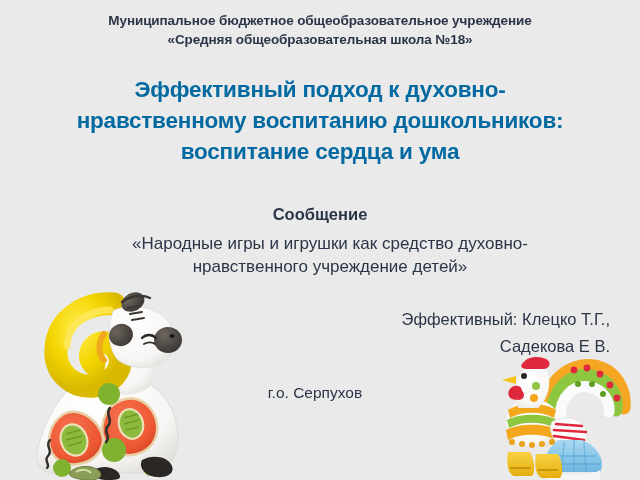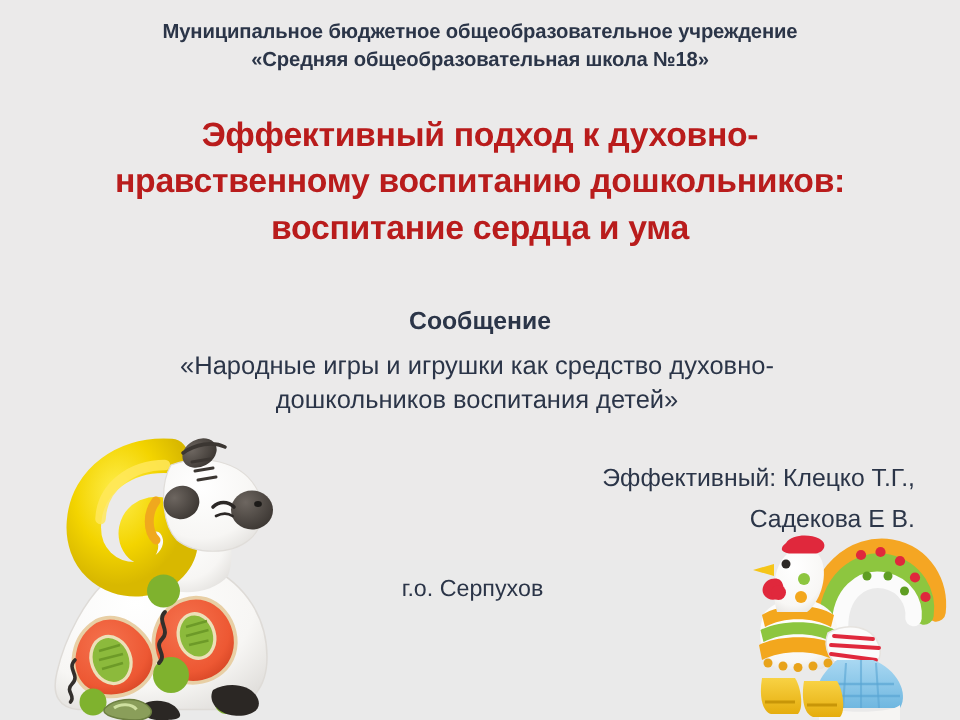--- a/index.html
+++ b/index.html
@@ -42,38 +42,38 @@
   .main-title {
     position: absolute;
     left: 24px;
     top: 74px;
     width: 592px;
     text-align: center;
     font-size: 22.5px;
     font-weight: bold;
     line-height: 31px;
     letter-spacing: -0.2px;
-    color: #b91c1c;
+    color: #0369a1;
   }
   .main-title span { display: block; }
 
   .report-label {
     position: absolute;
     left: 0;
     top: 205px;
     width: 640px;
     text-align: center;
     font-size: 16.5px;
     font-weight: bold;
     color: #2b3548;
   }
 
   .report-topic {
     position: absolute;
-    left: 44px;
+    left: 56px;
     top: 232px;
     width: 548px;
     text-align: center;
     font-size: 17px;
     line-height: 23px;
     color: #2b3548;
   }
   .report-topic span { display: block; }
 
   .authors {
@@ -132,21 +132,21 @@
   <div class="main-title">
     <span>Эффективный подход к духовно-</span>
     <span>нравственному воспитанию дошкольников:</span>
     <span>воспитание сердца и ума</span>
   </div>
 
   <div class="report-label">Сообщение</div>
 
   <div class="report-topic">
     <span>«Народные игры и игрушки как средство духовно-</span>
-    <span>дошкольников воспитания детей»</span>
+    <span>нравственного учреждение детей»</span>
   </div>
 
   <div class="authors">
     <span>Эффективный: Клецко Т.Г.,</span>
     <span>Садекова Е В.</span>
   </div>
 
   <div class="datePlace">
     <span>г.о. Серпухов</span>
   </div>

